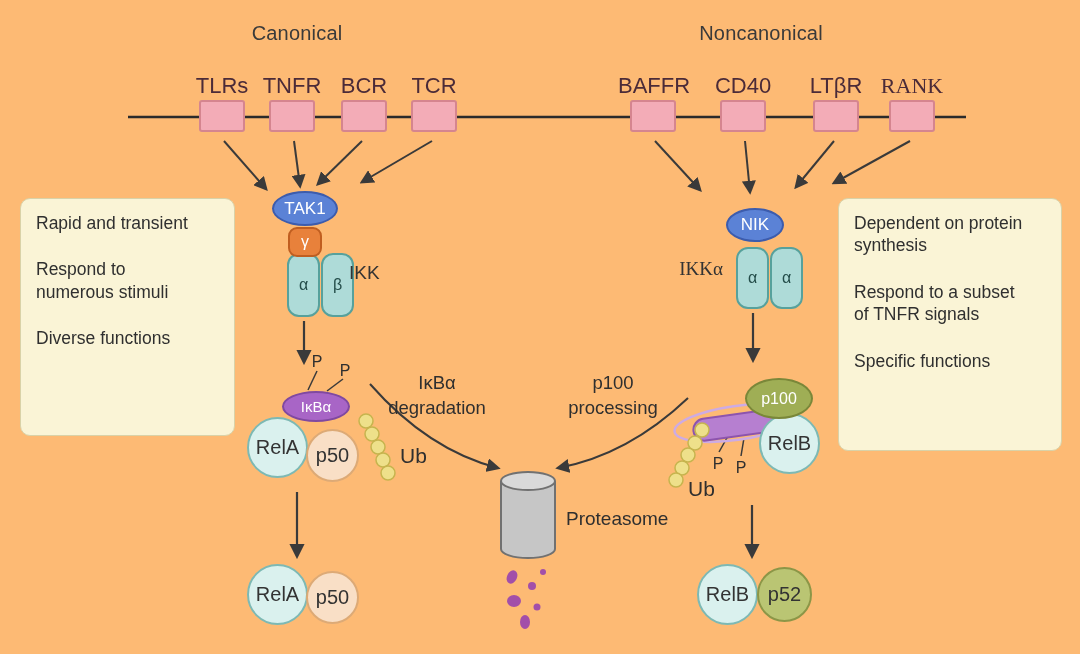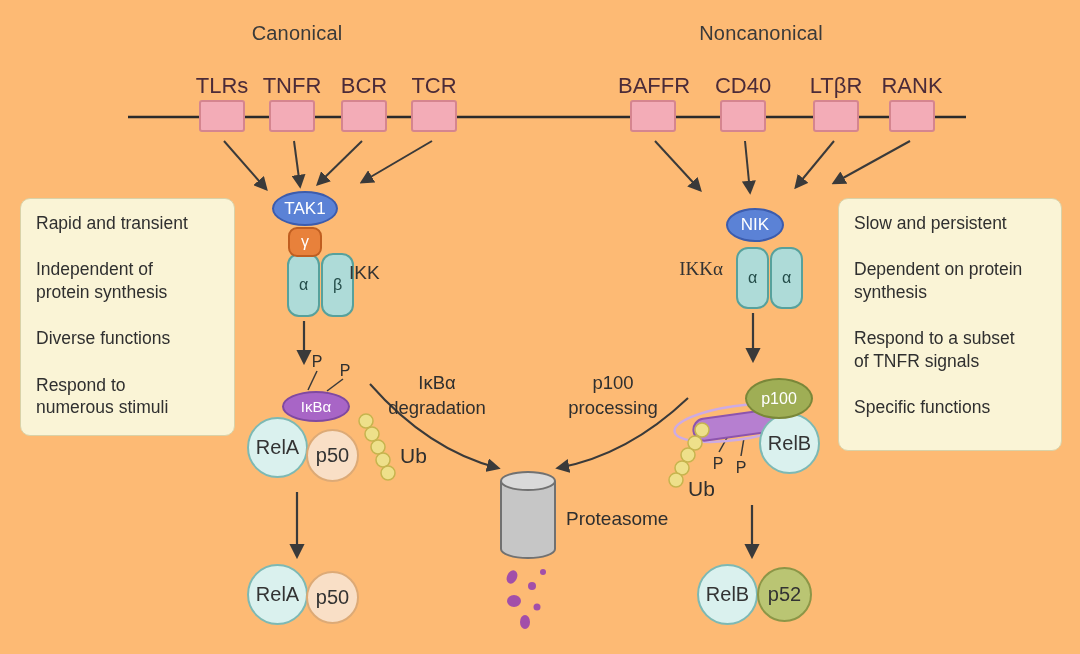--- a/index.html
+++ b/index.html
@@ -114,21 +114,21 @@
   <div class="abs heading" style="left:227px;top:22px;width:140px;">Canonical</div>
   <div class="abs heading" style="left:687px;top:22px;width:148px;">Noncanonical</div>
 
   <div class="abs receptor-label" style="left:187px;top:73px;">TLRs</div>
   <div class="abs receptor-label" style="left:257px;top:73px;">TNFR</div>
   <div class="abs receptor-label" style="left:329px;top:73px;">BCR</div>
   <div class="abs receptor-label" style="left:399px;top:73px;">TCR</div>
   <div class="abs receptor-label" style="left:618px;top:73px;">BAFFR</div>
   <div class="abs receptor-label" style="left:708px;top:73px;">CD40</div>
   <div class="abs receptor-label" style="left:801px;top:73px;">LTβR</div>
-  <div class="abs receptor-label" style="left:877px;top:73px;">RANK</div>
+  <div class="abs receptor-label" style="left:877px;top:73px;font-family:Liberation Serif, serif;">RANK</div>
 
   <div class="abs receptor-box" style="left:199px;top:100px;"></div>
   <div class="abs receptor-box" style="left:269px;top:100px;"></div>
   <div class="abs receptor-box" style="left:341px;top:100px;"></div>
   <div class="abs receptor-box" style="left:411px;top:100px;"></div>
   <div class="abs receptor-box" style="left:630px;top:100px;"></div>
   <div class="abs receptor-box" style="left:720px;top:100px;"></div>
   <div class="abs receptor-box" style="left:813px;top:100px;"></div>
   <div class="abs receptor-box" style="left:889px;top:100px;"></div>
 
@@ -166,28 +166,25 @@
   </div>
   <div class="abs prot-label" style="left:566px;top:508px;">Proteasome</div>
 
   <div class="abs circle rel cfx" style="left:247px;top:564px;width:61px;height:61px;">RelA</div>
   <div class="abs circle p50 cfx" style="left:306px;top:571px;width:53px;height:53px;">p50</div>
   <div class="abs circle rel cfx" style="left:697px;top:564px;width:61px;height:61px;">RelB</div>
   <div class="abs circle p52 cfx" style="left:757px;top:567px;width:55px;height:55px;">p52</div>
 
   <div class="abs note" style="left:20px;top:198px;width:215px;height:238px;">
     <p>Rapid and transient</p>
-    <p>Independent of
-protein synthesis</p>
-    <p>Diverse functions</p>
     <p>Respond to
 numerous stimuli</p>
+    <p>Diverse functions</p>
   </div>
   <div class="abs note" style="left:838px;top:198px;width:224px;height:253px;">
-    <p>Slow and persistent</p>
     <p>Dependent on protein
 synthesis</p>
     <p>Respond to a subset
 of TNFR signals</p>
     <p>Specific functions</p>
   </div>
 
 </div>
 
 </body></html>

